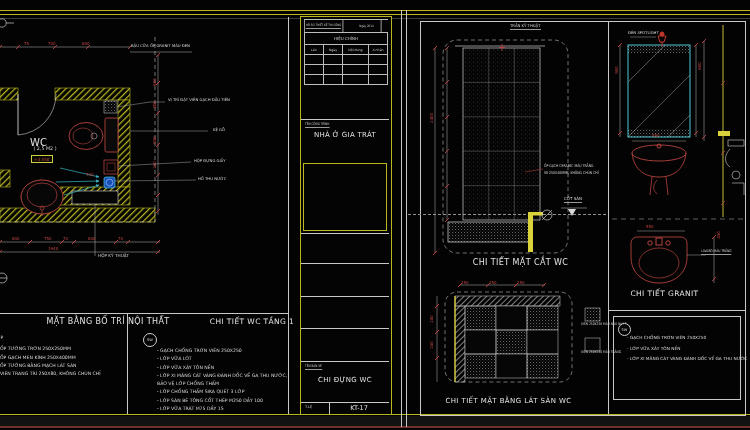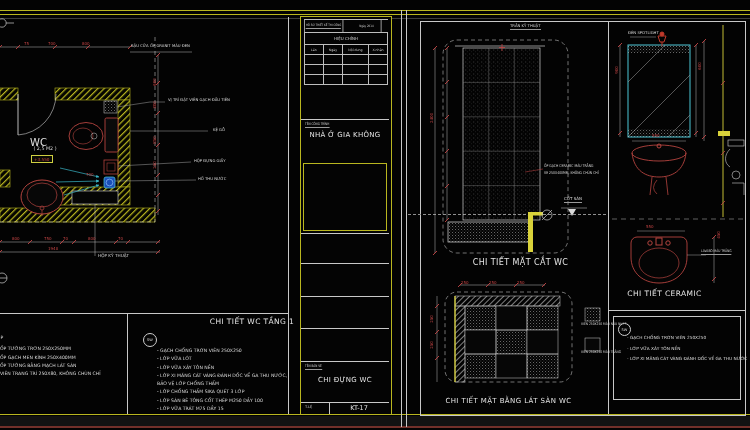--- a/index.html
+++ b/index.html
@@ -186,20 +186,21 @@
   <div class="dimv" style="left:154px;top:140px">850</div>
   <div class="dimv" style="left:154px;top:165px">250</div>
   <div class="dim" style="left:12px;top:236px">800</div>
   <div class="dim" style="left:44px;top:236px">750</div>
   <div class="dim" style="left:63px;top:236px">70</div>
   <div class="dim" style="left:88px;top:236px">800</div>
   <div class="dim" style="left:118px;top:236px">70</div>
   <div class="dim" style="left:48px;top:246px">1940</div>
   <div class="dim" style="left:86px;top:172px">700</div>
 
+  <div class="title" style="left:28px;top:317px;width:160px">MẶT BẰNG BỐ TRÍ NỘI THẤT</div>
   <div class="title" style="left:206px;top:317px;width:92px;font-size:7.5px">CHI TIẾT WC TẦNG 1</div>
 
   <div class="noteblock" style="left:-18px;top:334px;width:150px">
     <div class="note">GẠCH ỐP</div>
     <div style="height:3px"></div>
     <div class="note">- GẠCH ỐP TƯỜNG TRƠN 250X250MM</div>
     <div class="note">- GẠCH ỐP GẠCH MEN KÍNH 250X400MM</div>
     <div class="note">- GẠCH ỐP TƯỜNG BẰNG MẠCH LÁT SÀN</div>
     <div class="note">- GẠCH VIÊN TRANG TRÍ 250X80, KHÔNG CHÙN CHỈ</div>
   </div>
@@ -247,21 +248,21 @@
       </div>
       <div class="tb-row" style="height:9px">
         <div class="tb-cell" style="flex:1;border-left:0.6px solid #bdbdbd"></div>
           <div class="tb-cell" style="flex:1"></div>
           <div class="tb-cell" style="flex:1.4"></div>
           <div class="tb-cell" style="flex:1"></div>
       </div>
     </div>
     <div class="hl" style="left:0;top:102px;width:88px;height:0.8px"></div>
     <div class="tb-abs cond" style="left:4px;top:105px;font-size:3.4px"><span class="ul">TÊN CÔNG TRÌNH</span></div>
-    <div class="tb-abs" style="left:0;top:114px;width:88px;text-align:center;font-size:7px;color:#e4e4e4;letter-spacing:.3px">NHÀ Ở GIA KHÔNG</div>
+    <div class="tb-abs" style="left:0;top:114px;width:88px;text-align:center;font-size:7px;color:#e4e4e4;letter-spacing:.3px">NHÀ Ở GIA TRÁT</div>
     <div class="abs" style="left:2px;top:146px;width:82px;height:66px;border:1px solid #b9b61f"></div>
     <div class="hl" style="left:0;top:216px;width:88px;height:0.8px"></div>
     <div class="hl" style="left:0;top:246px;width:88px;height:0.8px"></div>
     <div class="hl" style="left:0;top:279px;width:88px;height:0.8px"></div>
     <div class="hl" style="left:0;top:311px;width:88px;height:0.8px"></div>
     <div class="hl" style="left:0;top:344px;width:88px;height:0.8px"></div>
     <div class="tb-abs cond" style="left:4px;top:347px;font-size:3.4px"><span class="ul">TÊN BẢN VẼ</span></div>
     <div class="tb-abs" style="left:0;top:359px;width:88px;text-align:center;font-size:7px;color:#e4e4e4;letter-spacing:.3px">CHI ĐỰNG WC</div>
     <div class="hl" style="left:0;top:385px;width:88px;height:0.8px"></div>
     <div class="vl" style="left:28px;top:385px;height:12px;width:0.8px"></div>
@@ -414,21 +415,21 @@
       <path d="M102,214 L106,210 M102,256 L106,252" stroke="#c64545" stroke-width="0.9"></path>
     </g>
   </svg>
   <div class="t" style="left:628px;top:31px;font-size:3.8px">ĐÈN SPOTLIGHT</div>
   <div class="dimv" style="left:616px;top:70px">900</div>
   <div class="dimv" style="left:699px;top:66px">600</div>
   <div class="dim" style="left:652px;top:133px">550</div>
   <div class="dim" style="left:646px;top:224px">550</div>
   <div class="dimv" style="left:718px;top:235px">450</div>
   <div class="t cond" style="left:701px;top:249px;font-size:3.6px"><span class="ul">LAVABO MÀU TRẮNG</span></div>
-  <div class="title" style="left:612px;top:289px;width:105px;font-size:7.5px">CHI TIẾT CERAMIC</div>
+  <div class="title" style="left:612px;top:289px;width:105px;font-size:7.5px">CHI TIẾT GRANIT</div>
 
   <div class="abs" style="left:613px;top:316px;width:126px;height:82px;border:0.9px solid #c8c8c8">
     <div class="marker-circle" style="left:4px;top:6px;width:11px;height:11px">SW</div>
     <div class="noteblock" style="left:13px;top:16px">
       <div class="note" style="font-size:4.3px;line-height:10.5px">- GẠCH CHỐNG TRƠN VIÊN 250X250</div>
       <div class="note" style="font-size:4.3px;line-height:10.5px">- LỚP VỮA XÂY TÔN NỀN</div>
       <div class="note" style="font-size:4.3px;line-height:10.5px">- LỚP XI MĂNG CÁT VÀNG ĐÁNH DỐC VỀ GA THU NƯỚC</div>
     </div>
   </div>
 

